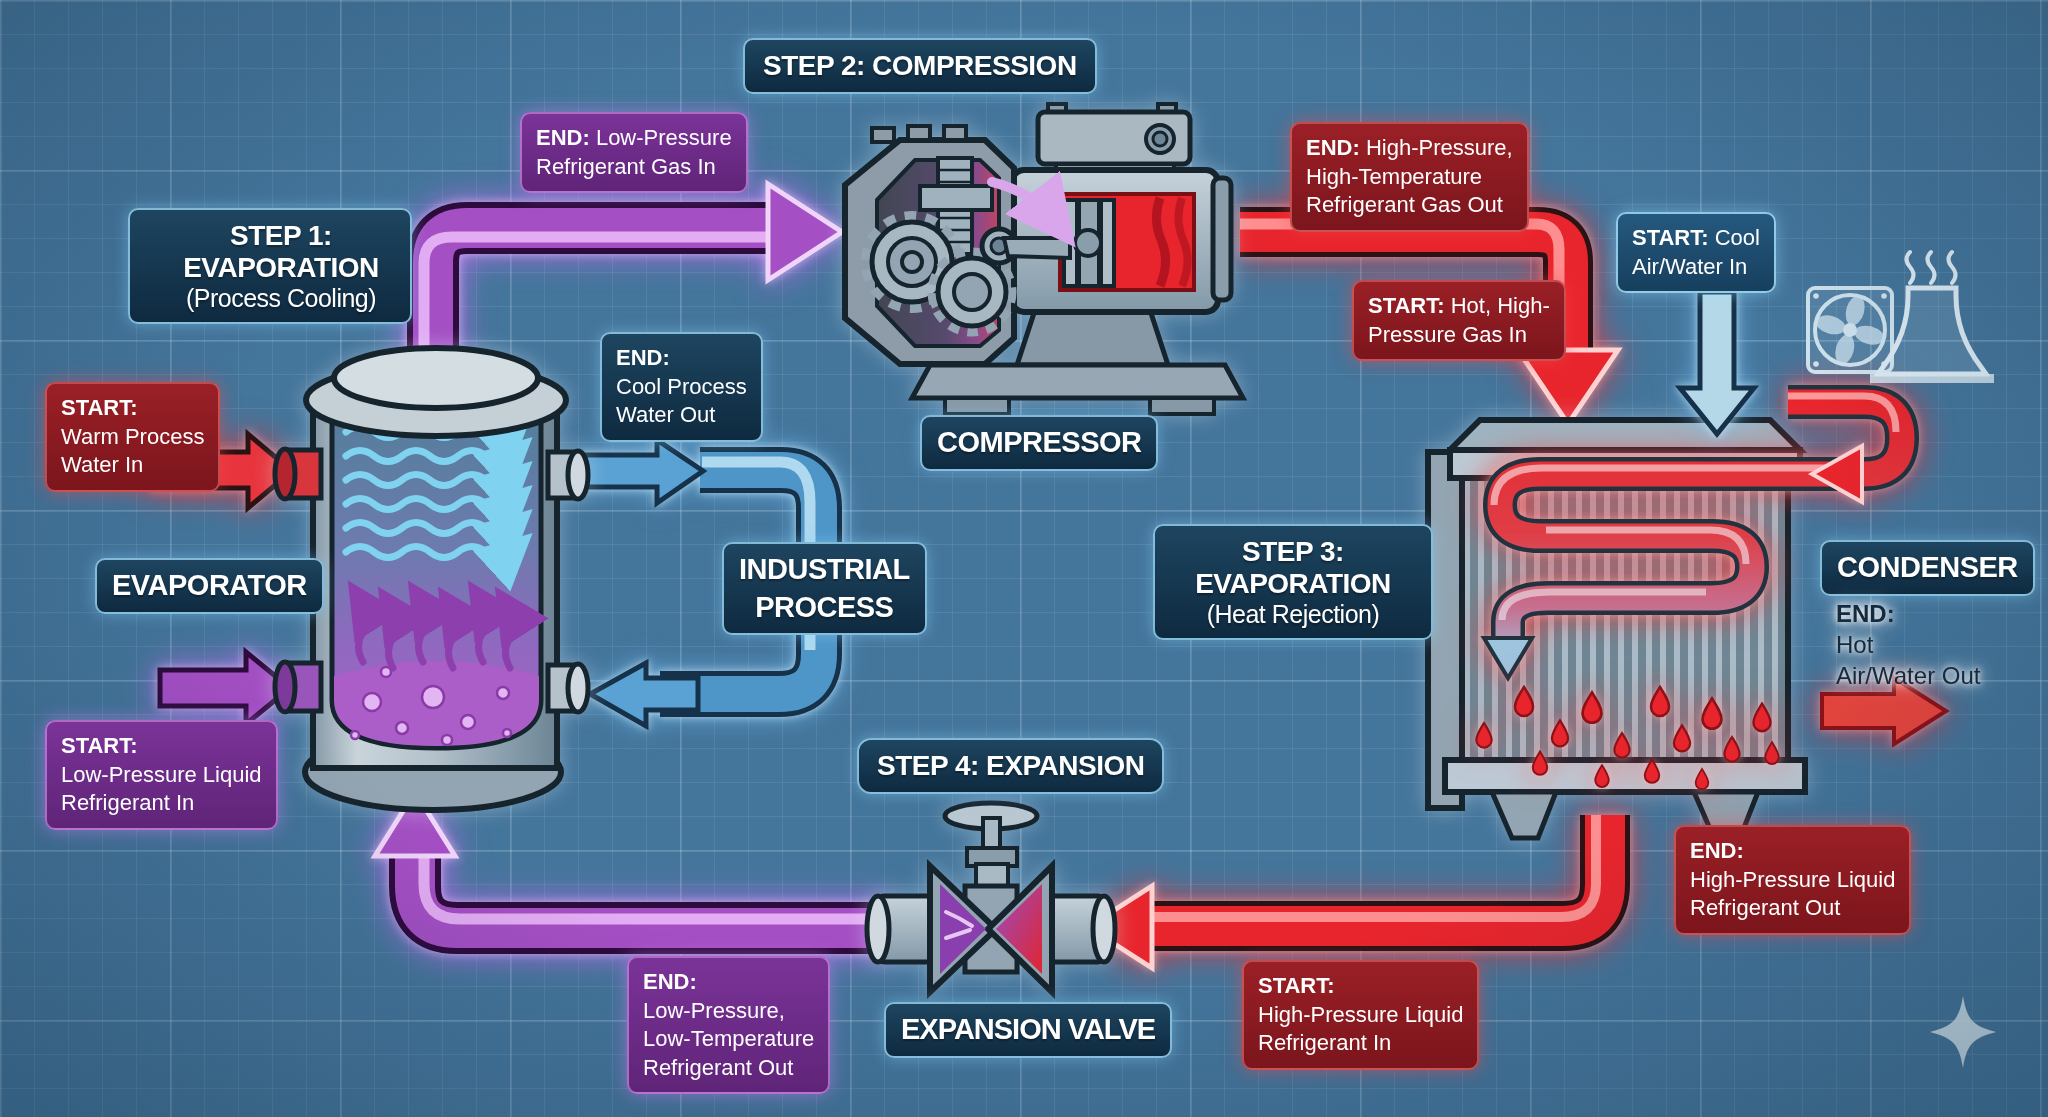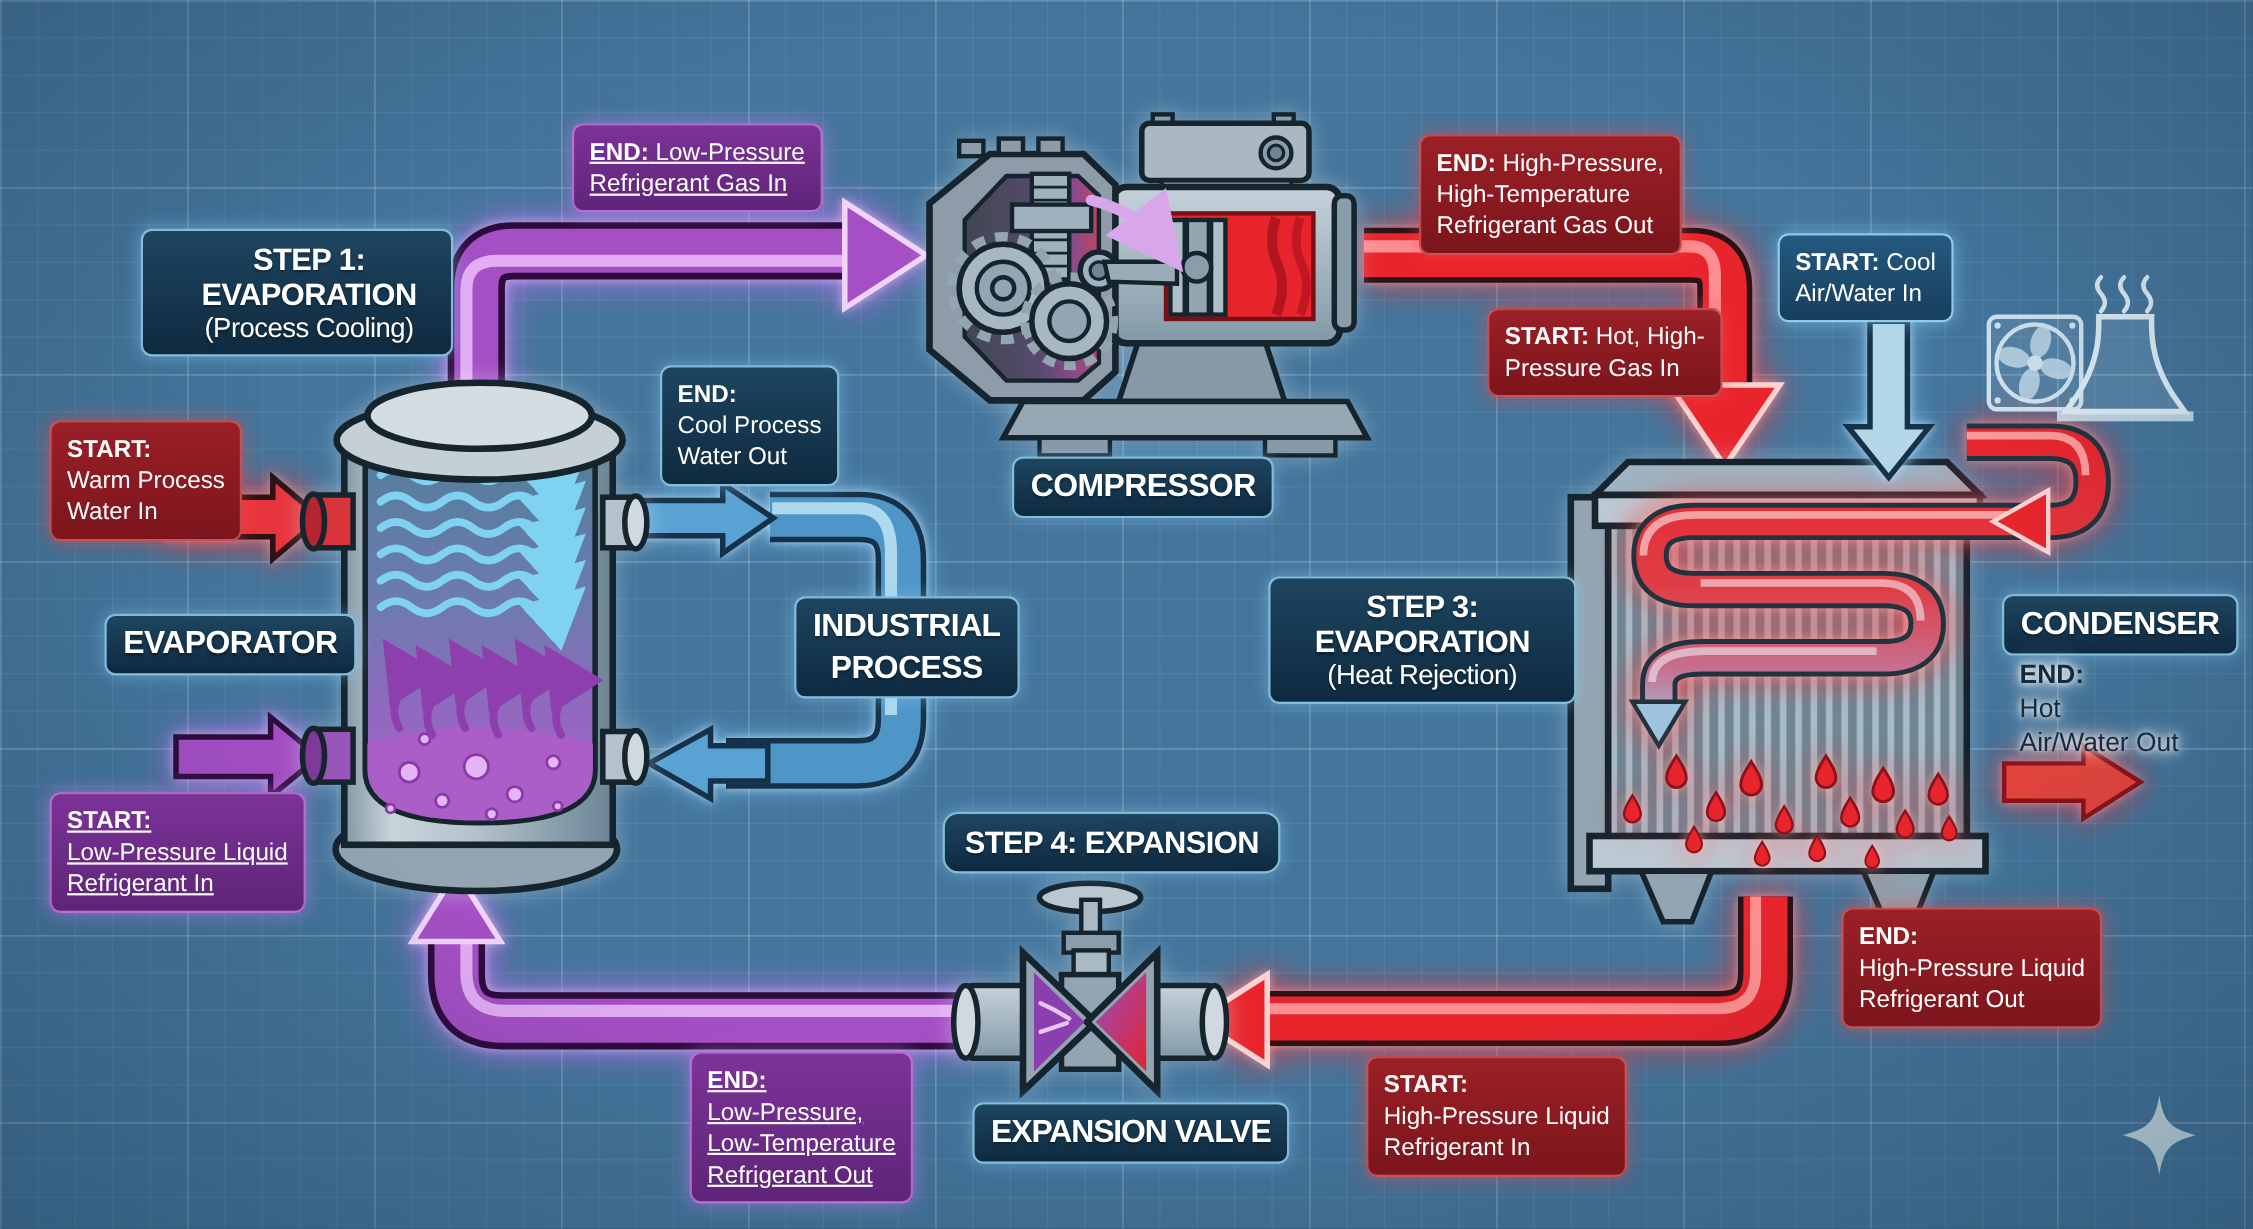--- a/index.html
+++ b/index.html
@@ -19,21 +19,21 @@
     background:radial-gradient(ellipse at 50% 45%, transparent 55%, rgba(12,34,54,.28) 100%);
   }
   svg{position:absolute;left:0;top:0;}
   .lbl{
     position:absolute;color:#fff;font-size:22px;line-height:1.3;
     padding:10px 14px;border-radius:10px;white-space:nowrap;z-index:5;
   }
   .lbl b{font-weight:bold;}
   .box-navy{background:linear-gradient(#1e4560,#0e2a40);border:2px solid rgba(150,212,240,.85);box-shadow:0 0 16px rgba(140,210,255,.45);}
   .box-red{background:linear-gradient(#9a2026,#7c151c);border:2px solid rgba(255,130,130,.5);box-shadow:0 0 18px rgba(255,70,70,.5);}
-  .box-purple{background:linear-gradient(#7b3398,#5f2478);border:2px solid rgba(235,165,255,.55);box-shadow:0 0 18px rgba(215,130,255,.5);text-decoration:underline;}
+  .box-purple{background:linear-gradient(#7b3398,#5f2478);border:2px solid rgba(235,165,255,.55);box-shadow:0 0 18px rgba(215,130,255,.5);}
   .box-blue{background:linear-gradient(#205larger,#1c4a6e);background:linear-gradient(#25597f,#173f5e);border:2px solid rgba(165,225,250,.85);box-shadow:0 0 16px rgba(150,220,255,.5);}
   .step{font-weight:bold;font-size:28px;letter-spacing:-.5px;text-align:center;line-height:1.14;padding:10px 18px;text-shadow:0 2px 2px rgba(0,0,0,.35);}
   .step .sub{font-weight:normal;font-size:25px;}
   .comp{font-weight:bold;font-size:29px;letter-spacing:-.5px;padding:7px 15px;text-align:center;text-shadow:0 2px 2px rgba(0,0,0,.35);}
   .nobox{background:none;border:none;box-shadow:none;color:#152a3c;
     text-shadow:0 0 6px #fff,0 0 14px rgba(255,255,255,.9),0 0 22px rgba(255,255,255,.7);}
   .glow-red{filter:drop-shadow(0 0 5px rgba(255,200,200,.55)) drop-shadow(0 0 16px rgba(255,45,45,.75));}
   .glow-purple{filter:drop-shadow(0 0 5px rgba(250,220,255,.55)) drop-shadow(0 0 16px rgba(210,110,255,.75));}
   .glow-blue{filter:drop-shadow(0 0 4px rgba(235,250,255,.6)) drop-shadow(0 0 12px rgba(120,200,255,.6));}
   .glow-soft{filter:drop-shadow(0 0 10px rgba(230,245,255,.35));}
@@ -330,20 +330,23 @@
 
   <path d="M1963,996 C1967,1020 1973,1026 1996,1032 C1973,1038 1967,1044 1963,1068 C1959,1044 1953,1038 1930,1032 C1953,1026 1959,1020 1963,996 Z" fill="#cddfe9" opacity=".92"></path>
 </svg>
 
 <div class="lbl box-navy step" style="left:128px;top:208px;width:222px;padding-left:40px;">
   <div>STEP 1:</div>
   <div>EVAPORATION</div>
   <div class="sub">(Process Cooling)</div>
 </div>
 
+<div class="lbl box-navy step" style="left:743px;top:38px;">
+  <div>STEP 2: COMPRESSION</div>
+</div>
 
 <div class="lbl box-navy step" style="left:1153px;top:524px;width:240px;">
   <div>STEP 3:</div>
   <div>EVAPORATION</div>
   <div class="sub">(Heat Rejection)</div>
 </div>
 
 <div class="lbl box-navy step" style="left:857px;top:738px;border-radius:14px;">
   <div>STEP 4: EXPANSION</div>
 </div>

